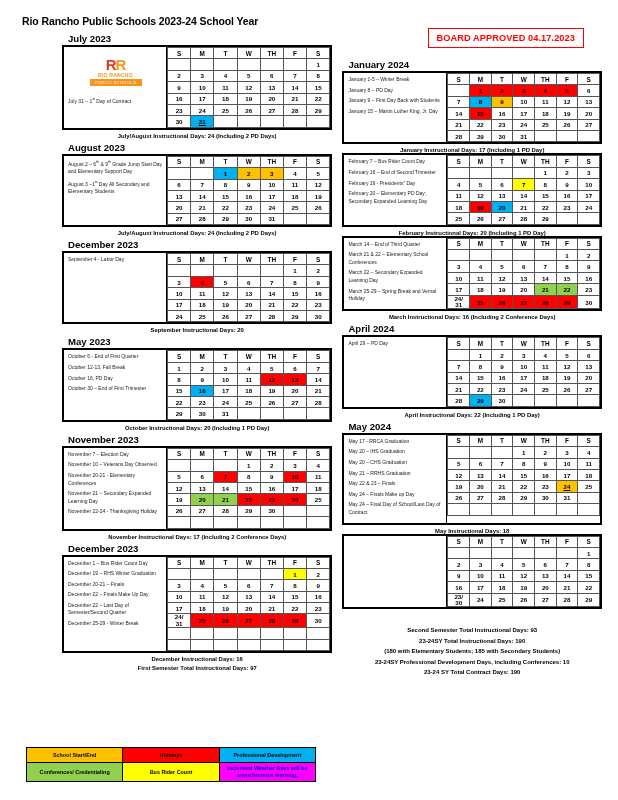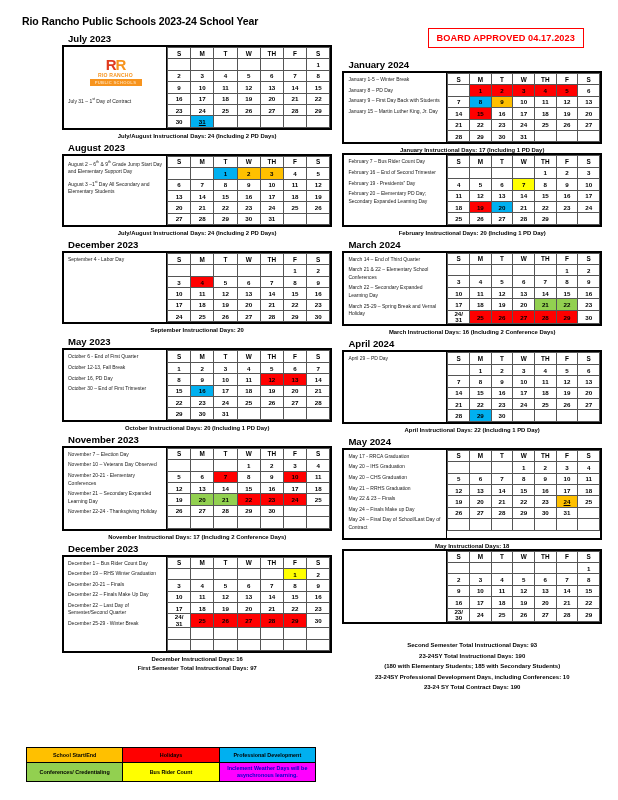--- a/index.html
+++ b/index.html
@@ -689,21 +689,20 @@
                   <td>28</td>
                   <td>29</td>
                   <td class="empty"></td>
                   <td class="empty"></td>
                 </tr>
               </tbody>
             </table>
           </div>
         </div>
         <div class="total-line">February Instructional Days: 20 (Including 1 PD Day)</div>
-        <div class="month-title">March 2024</div>
         <div class="month-box">
           <div class="notes">
             <p>March 14 – End of Third Quarter</p>
             <p>March 21 &amp; 22 – Elementary School Conferences</p>
             <p>March 22 – Secondary Expanded Learning Day</p>
             <p>March 25-29 – Spring Break and Vernal Holiday</p>
           </div>
           <div style="flex: 1 1 0%;">
             <table class="cal">
               <tbody>

